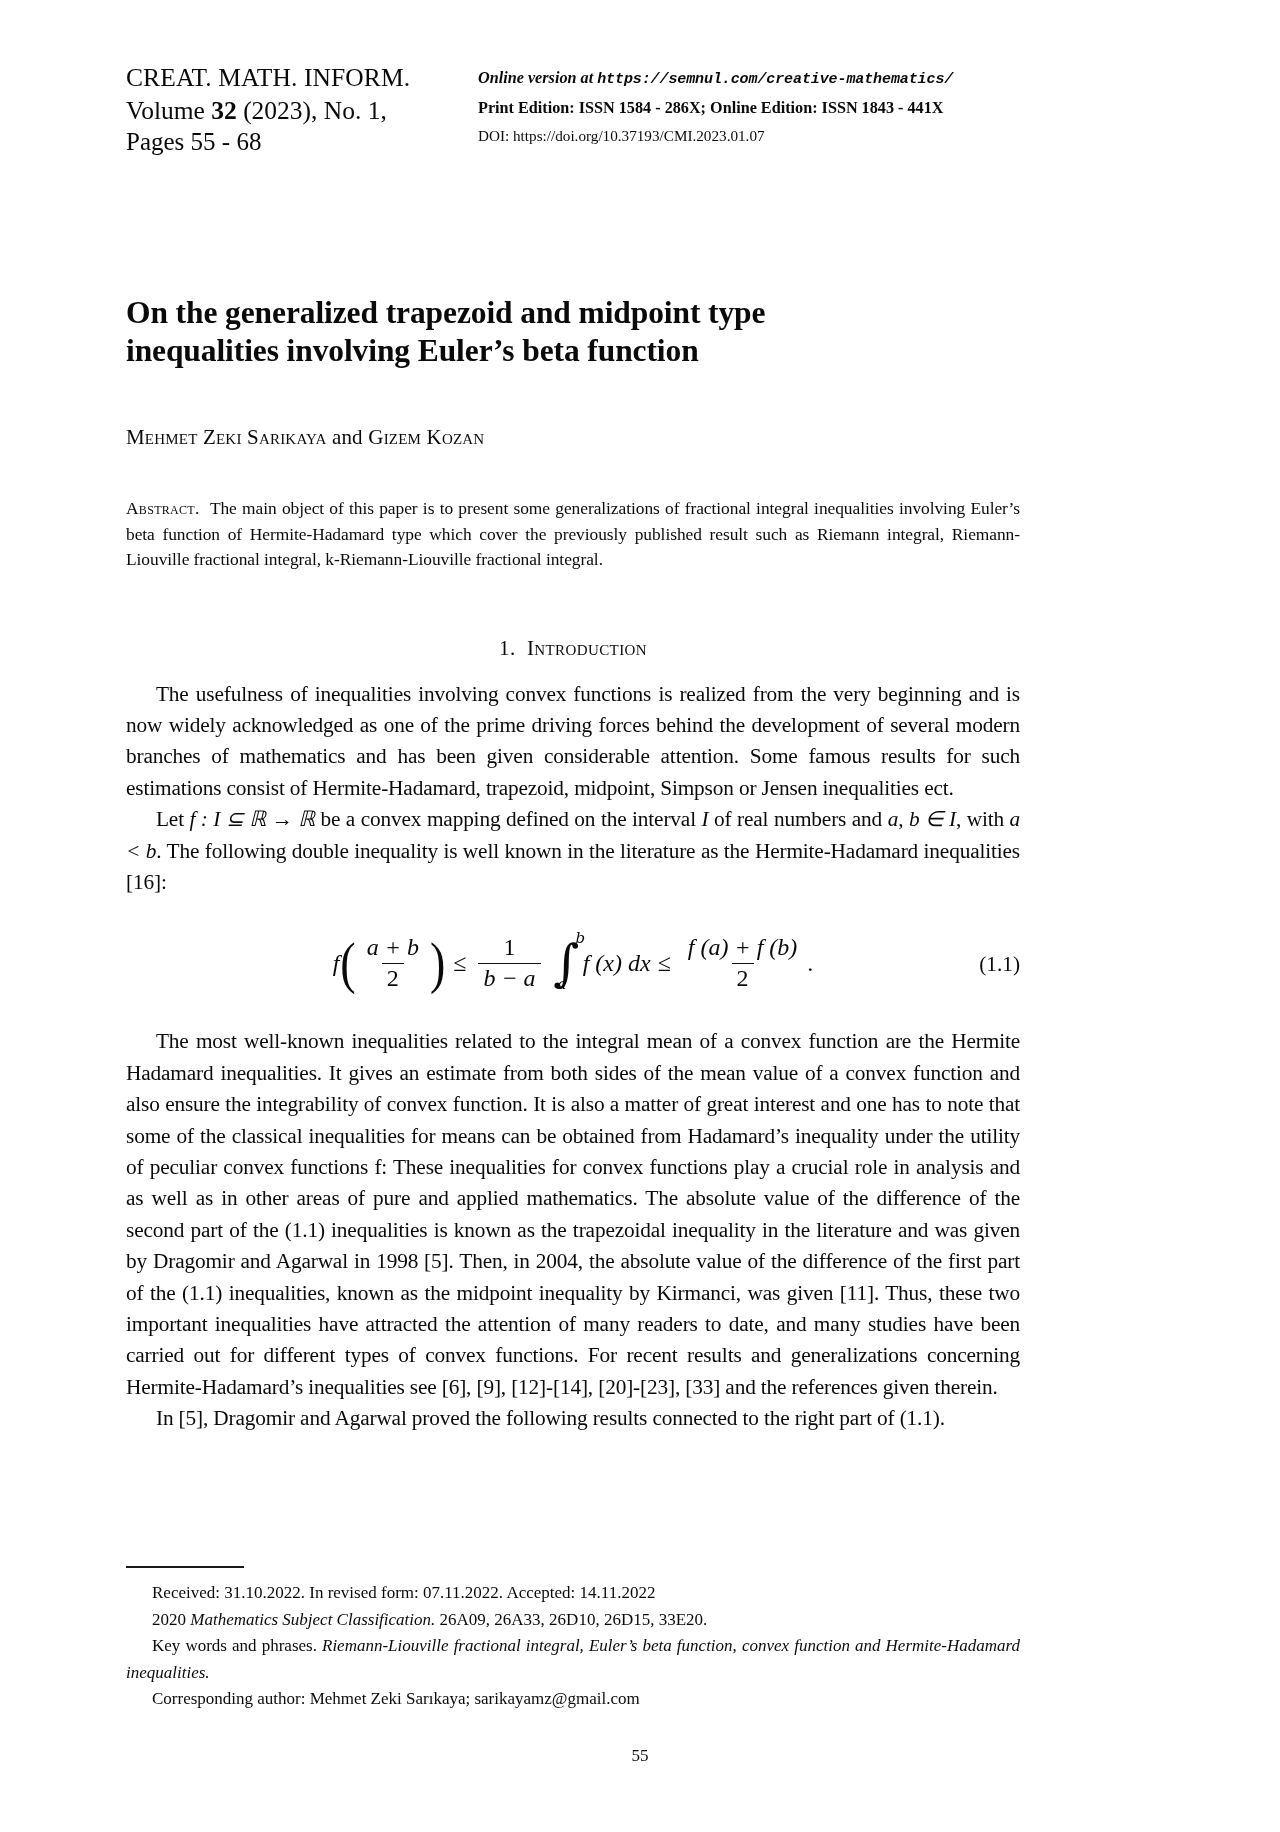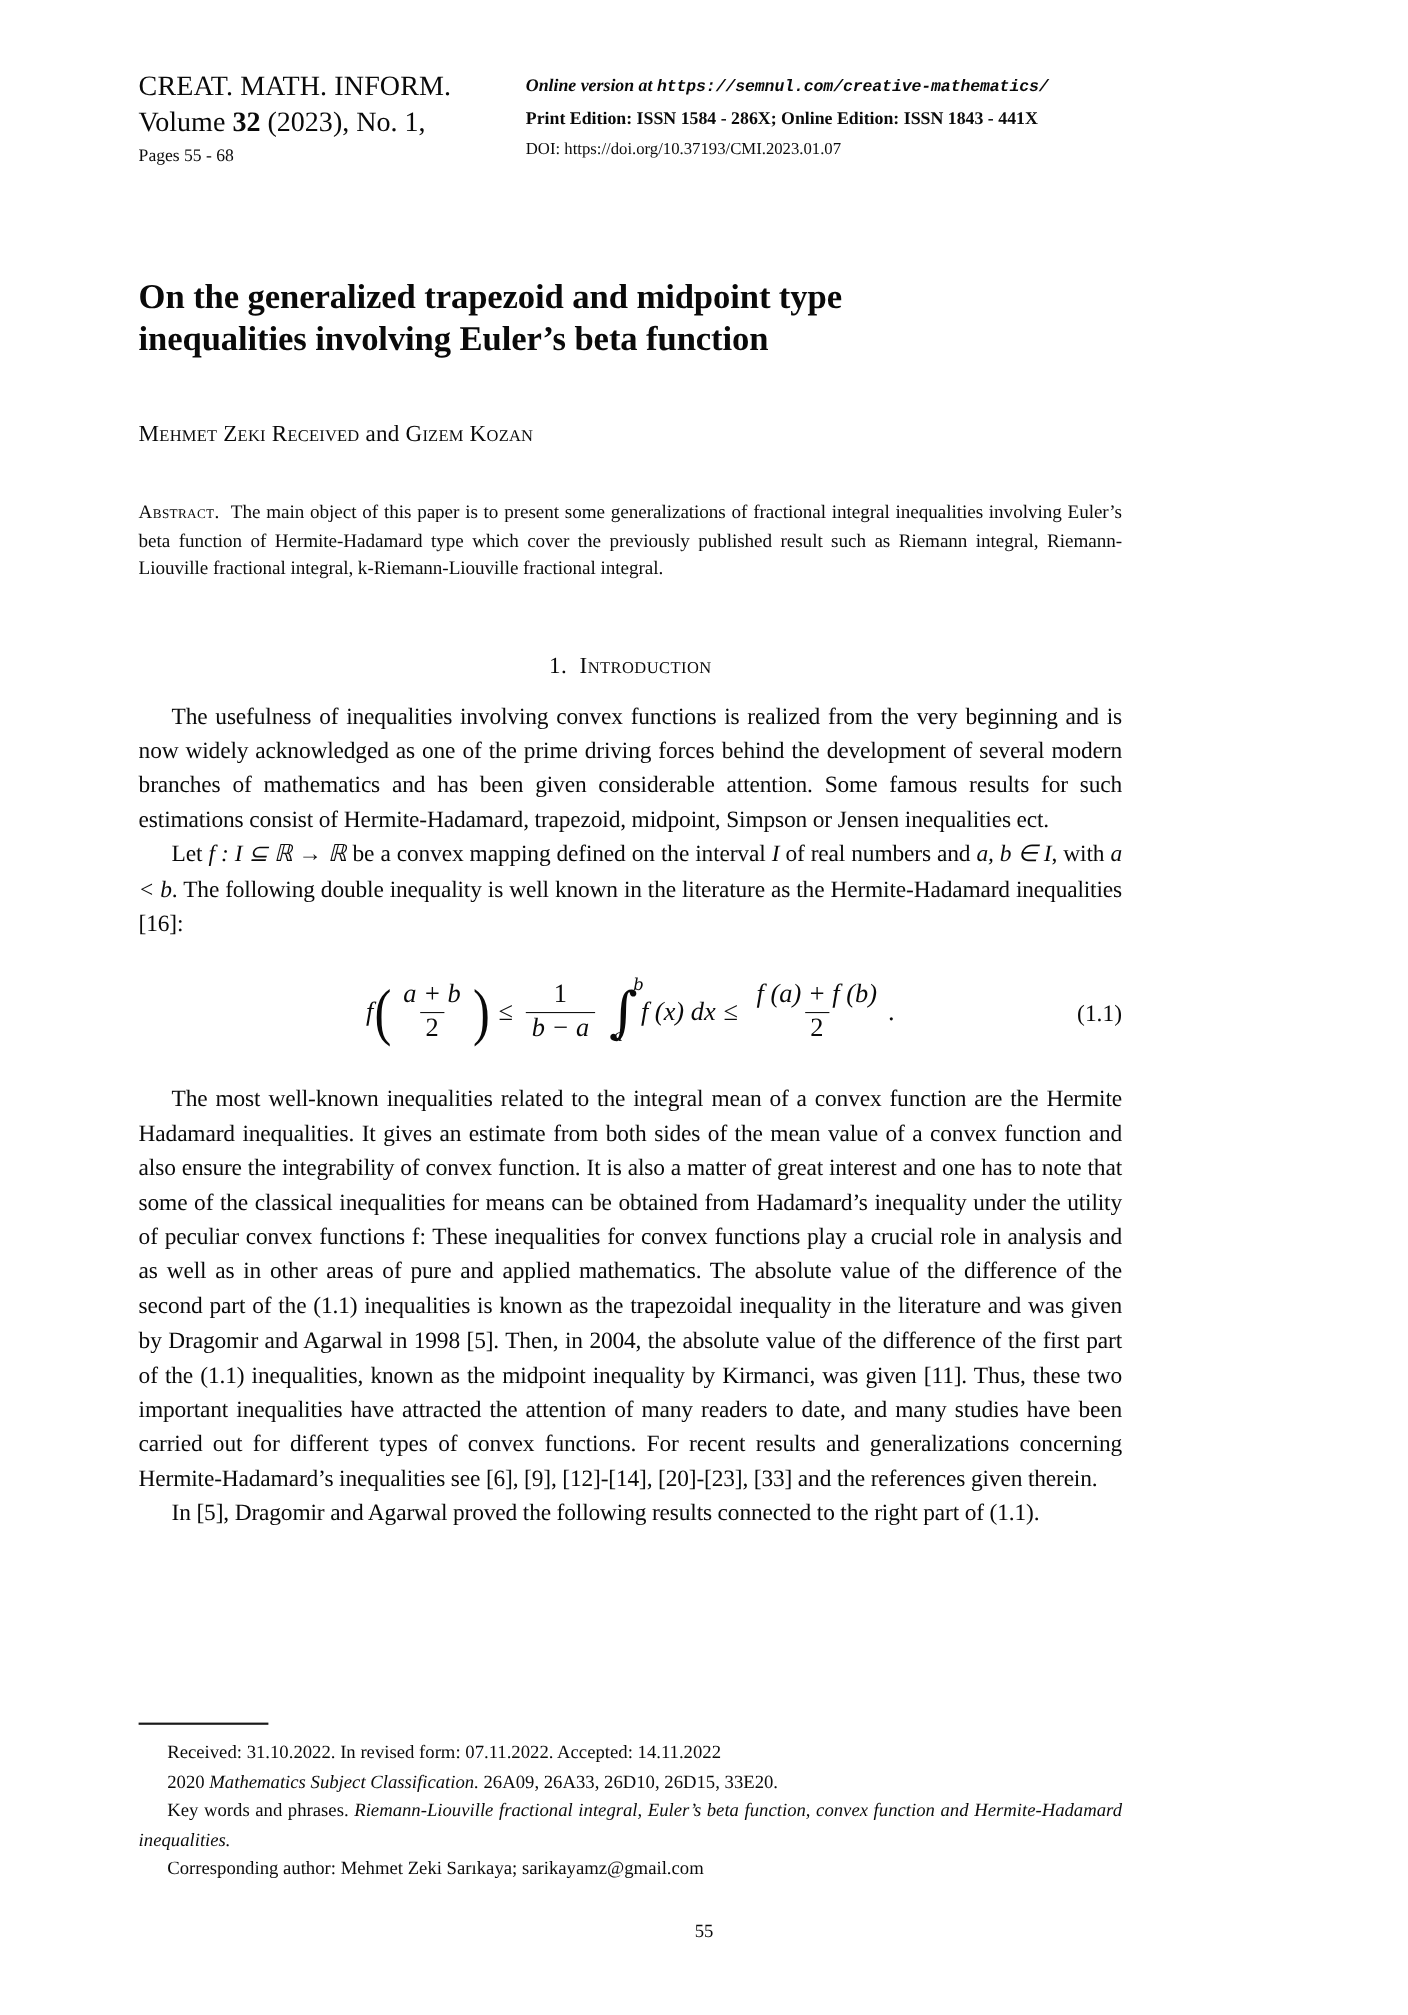--- a/index.html
+++ b/index.html
@@ -45,21 +45,21 @@
     font-size: 25.5px;
     line-height: 32px;
     letter-spacing: .1px;
   }
   .mast-l2 {
     font-size: 25.5px;
     line-height: 33px;
   }
   .mast-l2 b { font-weight: 700; }
   .mast-l3 {
-    font-size: 16px;
+    font-size: 25px;
     line-height: 30px;
   }
   .mast-right {
     position: absolute;
     left: 352px;
     top: 64px;
     width: 545px;
   }
   .mast-r1 {
     font-size: 16.2px;
@@ -79,21 +79,21 @@
     font-weight: 700;
   }
   .mast-r3 {
     font-size: 15.2px;
     line-height: 27px;
     font-weight: 400;
   }
 
   
   .title {
-    margin-top: 51px;
+    margin-top: 94px;
     font-size: 31.5px;
     line-height: 38px;
     font-weight: 700;
     letter-spacing: -0.1px;
     max-width: 740px;
   }
 
   
   .authors {
     margin-top: 54px;
@@ -257,21 +257,21 @@
       </div>
       <div class="mast-right">
         <div class="mast-r1"><span>Online version at </span><span class="mono">https://semnul.com/creative-mathematics/</span></div>
         <div class="mast-r2">Print Edition: ISSN 1584 - 286X; Online Edition: ISSN 1843 - 441X</div>
         <div class="mast-r3">DOI: https://doi.org/10.37193/CMI.2023.01.07</div>
       </div>
     </div>
 
     <h1 class="title">On the generalized trapezoid and midpoint type inequalities involving Euler’s beta function</h1>
 
-    <div class="authors"><span>Mehmet Zeki Received</span><span class="lower"> and </span><span>Gizem Kozan</span></div>
+    <div class="authors"><span>Mehmet Zeki Sarikaya</span><span class="lower"> and </span><span>Gizem Kozan</span></div>
 
     <div class="abstract"><span class="lead">Abstract.</span>&nbsp; <span>The main object of this paper is to present some generalizations of fractional integral inequalities involving Euler’s beta function of Hermite-Hadamard type which cover the previously published result such as Riemann integral, Riemann-Liouville fractional integral, k-Riemann-Liouville fractional integral.</span></div>
 
     <div class="section-head"><span class="num">1.</span>&nbsp; <span>Introduction</span></div>
 
     <p class="body-par first">The usefulness of inequalities involving convex functions is realized from the very beginning and is now widely acknowledged as one of the prime driving forces behind the development of several modern branches of mathematics and has been given considerable attention. Some famous results for such estimations consist of Hermite-Hadamard, trapezoid, midpoint, Simpson or Jensen inequalities ect.</p>
 
     <p class="body-par"><span>Let </span><span class="mi">f : I ⊆ ℝ → ℝ</span><span> be a convex mapping defined on the interval </span><span class="mi">I</span><span> of real numbers and </span><span class="mi">a, b ∈ I</span><span>, with </span><span class="mi">a &lt; b</span><span>. The following double inequality is well known in the literature as the Hermite-Hadamard inequalities [16]:</span></p>
 
     <div class="eq-wrap">

